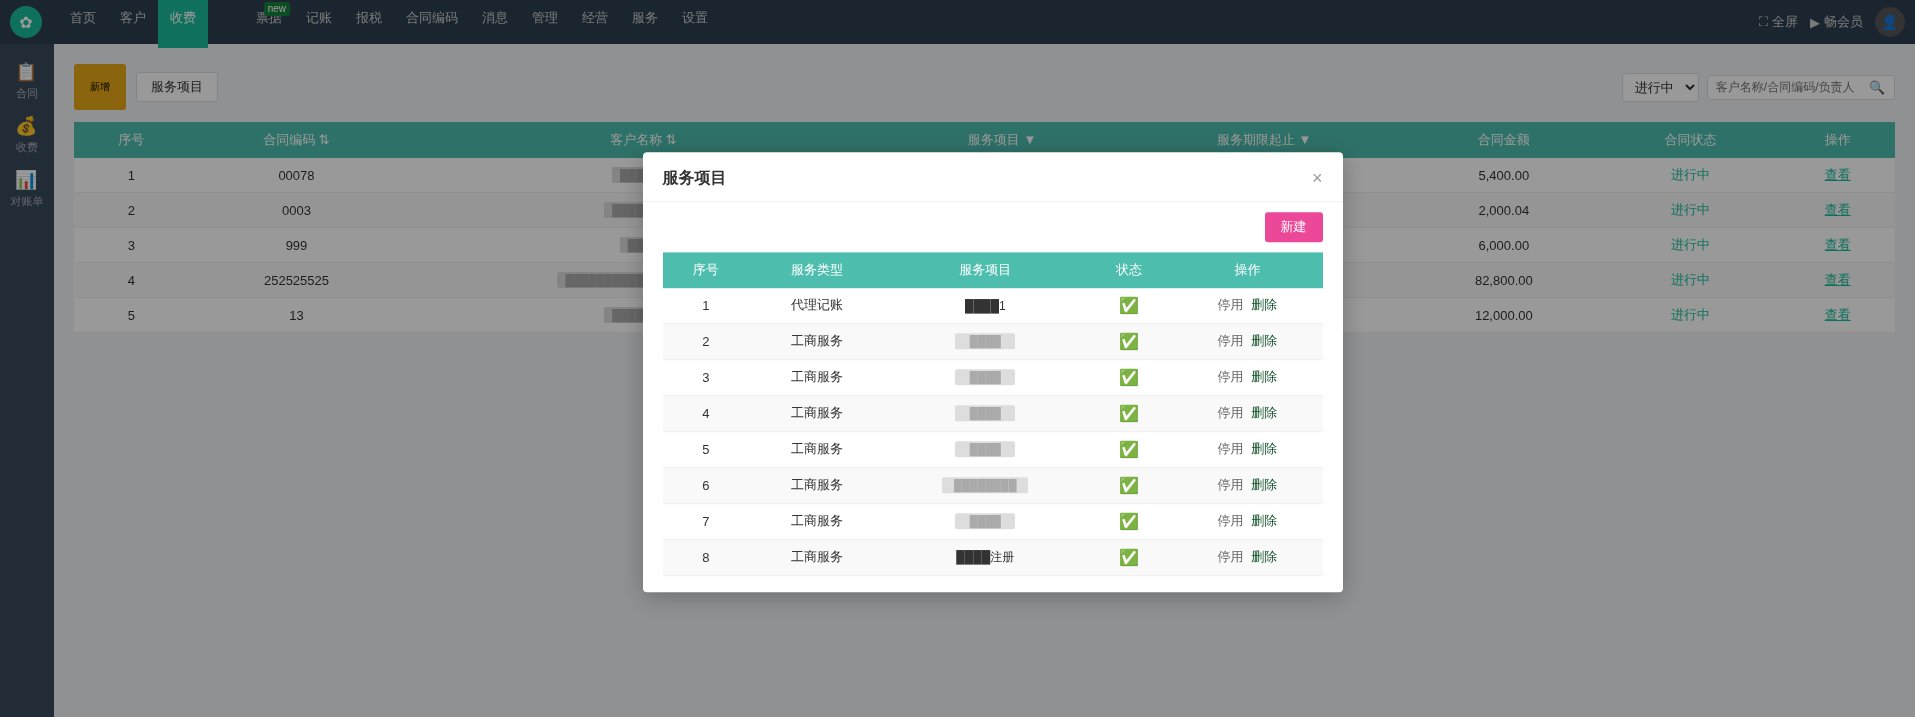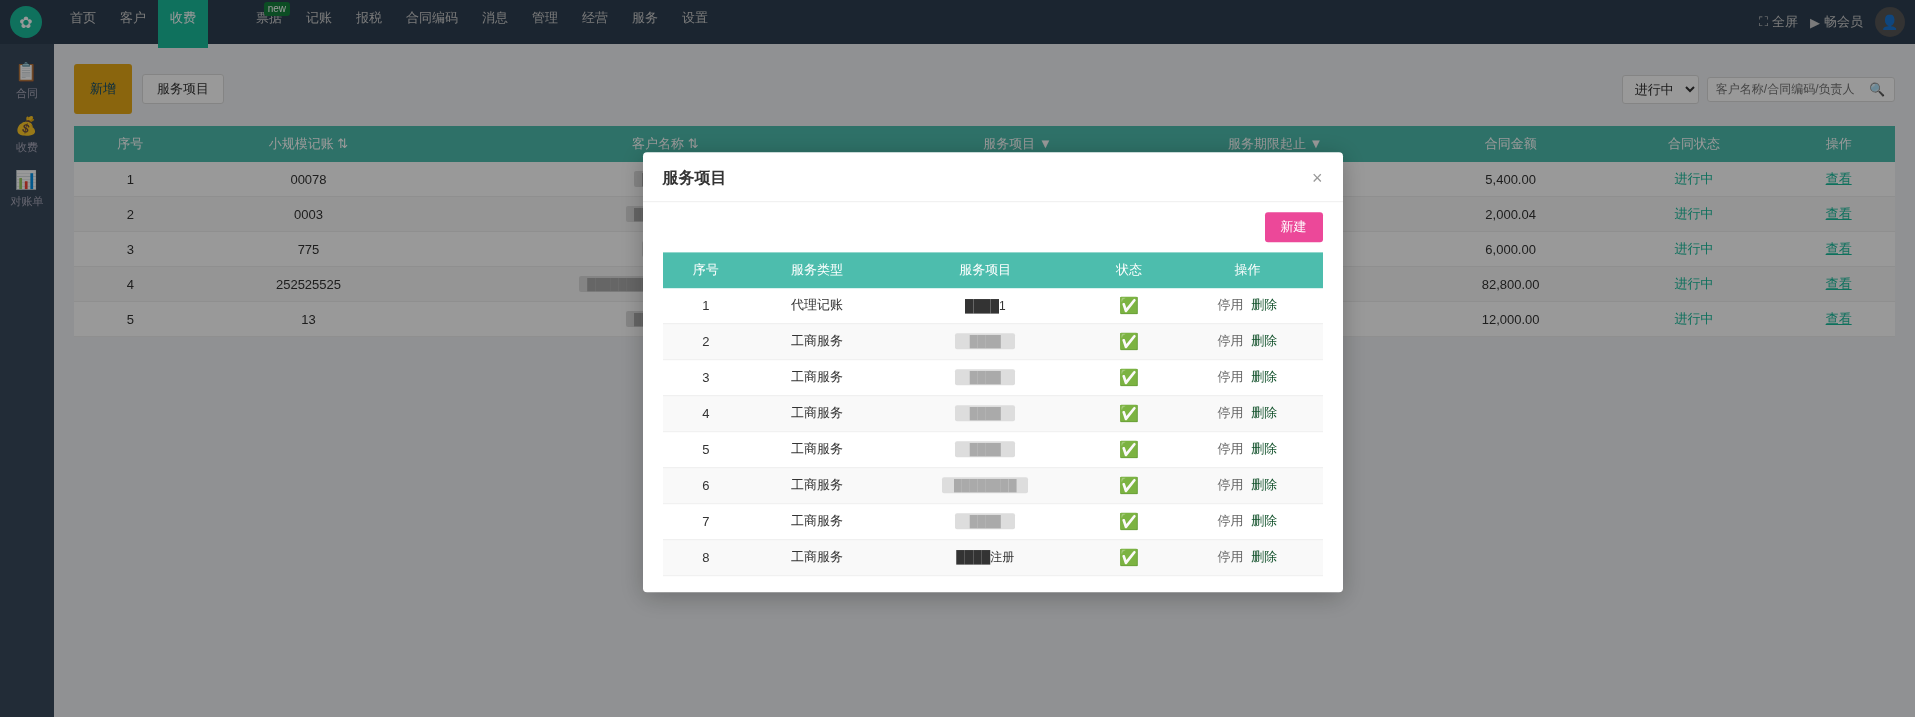--- a/index.html
+++ b/index.html
@@ -51,22 +51,22 @@
 
     
     .main {
       margin-top: 44px; margin-left: 54px; padding: 20px; min-height: calc(100vh - 44px);
       background: #f0f2f5;
     }
 
     
     .toolbar { display: flex; align-items: center; gap: 10px; margin-bottom: 12px; }
     .btn-new {
-      background: #e6a817; color: #0c4a6e; border: none; padding: 16px 16px;
-      border-radius: 3px; cursor: pointer; font-size: 13px;
+      background: #e6a817; color: #000000; border: none; padding: 16px 16px;
+      border-radius: 3px; cursor: pointer; font-size: 10px;
     }
     .btn-service {
       background: white; color: #333; border: 1px solid #ddd; padding: 5px 14px;
       border-radius: 3px; cursor: pointer; font-size: 13px;
     }
     .toolbar-right { margin-left: auto; display: flex; align-items: center; gap: 8px; }
     .status-select {
       border: 1px solid #ddd; padding: 5px 8px; border-radius: 3px; font-size: 13px;
       background: white; color: #333;
     }
@@ -197,21 +197,21 @@
         <input type="text" placeholder="客户名称/合同编码/负责人" style="">
         <span style="color:#999; cursor:pointer;">🔍</span>
       </div>
     </div>
   </div>
 
   <table class="data-table">
     <thead>
       <tr>
         <th>序号</th>
-        <th>小规模记账 ⇅</th>
+        <th>合同编码 ⇅</th>
         <th>客户名称 ⇅</th>
         <th>服务项目 ▼</th>
         <th>服务期限起止 ▼</th>
         <th>合同金额</th>
         <th>合同状态</th>
         <th>操作</th>
       </tr>
     </thead>
     <tbody id="table-body">
     <tr>
@@ -229,21 +229,21 @@
     <td>0003</td>
     <td><span class="td-blurred">████████</span></td>
     <td>小规模记账</td>
     <td>202305-202404</td>
     <td>2,000.04</td>
     <td><span class="status-tag">进行中</span></td>
     <td><span class="col-action td-link">查看</span></td>
   </tr>
         <tr>
     <td>3</td>
-    <td>775</td>
+    <td>999</td>
     <td><span class="td-blurred">████</span></td>
     <td>小规模记账</td>
     <td>202305-202404</td>
     <td>6,000.00</td>
     <td><span class="status-tag">进行中</span></td>
     <td><span class="col-action td-link">查看</span></td>
   </tr>
         <tr>
     <td>4</td>
     <td>252525525</td>

